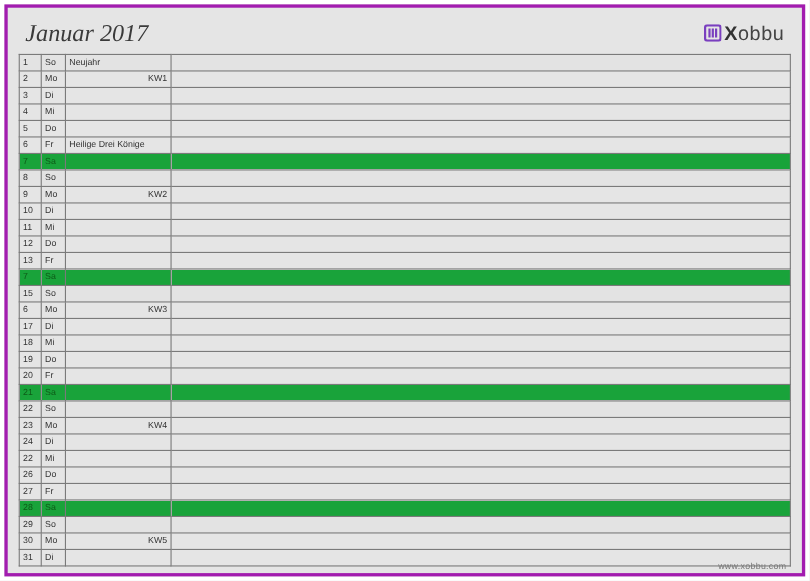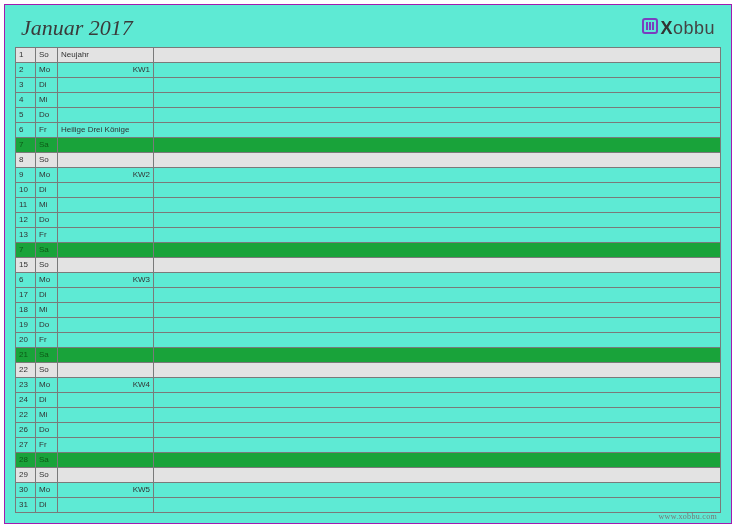--- a/index.html
+++ b/index.html
@@ -8,39 +8,39 @@
     width: 736px;
     height: 528px;
     background: #fff;
     font-family: Arial, Helvetica, sans-serif;
     position: relative;
     overflow: hidden;
   }
   .frame {
     position: absolute;
     inset: 4px;
-    border: 1px solid #a21caf;
-    background: #5eead4;
+    border: 3px solid #a21caf;
+    background: #e5e5e5;
   }
   .header {
     display: flex;
     align-items: center;
     justify-content: space-between;
     padding: 4px 16px 0 16px;
     height: 42px;
   }
   .title {
     font-size: 22px;
     color: #3a3a3a;
     font-style: italic;
     font-family: Georgia, 'Times New Roman', serif;
   }
   .brand {
     display: flex;
-    align-items: flex-start;
+    align-items: center;
     gap: 2px;
   }
   .brand-icon {
     width: 16px; height: 16px;
     display: inline-flex; align-items:center; justify-content:center;
   }
   .brand-text { font-size: 18px; color:#444; letter-spacing:.5px; }
   .brand-text .x { font-weight:700; color:#333;}
   table.cal {
     width: calc(100% - 20px);
@@ -70,21 +70,20 @@
   tr.sunday td { background: #e3e3e3; }
   tr.saturday td { background: #19a33a; color: #1e7a1e; }
   tr.saturday td.num, tr.saturday td.dow, tr.saturday td.note { color:#0d5a17; }
   .footer {
     position: absolute;
     bottom: 2px;
     right: 14px;
     font-size: 8px;
     color: #777;
     letter-spacing: .3px;
-    font-family: Liberation Serif, serif;
   }
 </style>
 </head>
 <body>
 
 <div class="frame">
 
   <div class="header">
     <div class="title">Januar 2017</div>
     <div class="brand">

